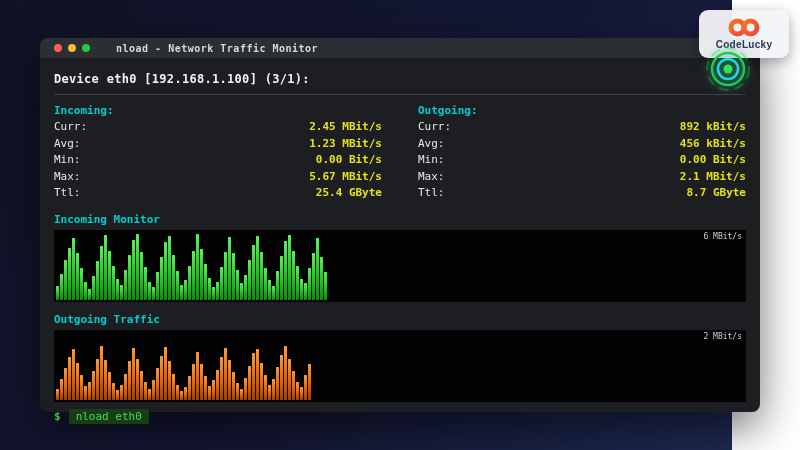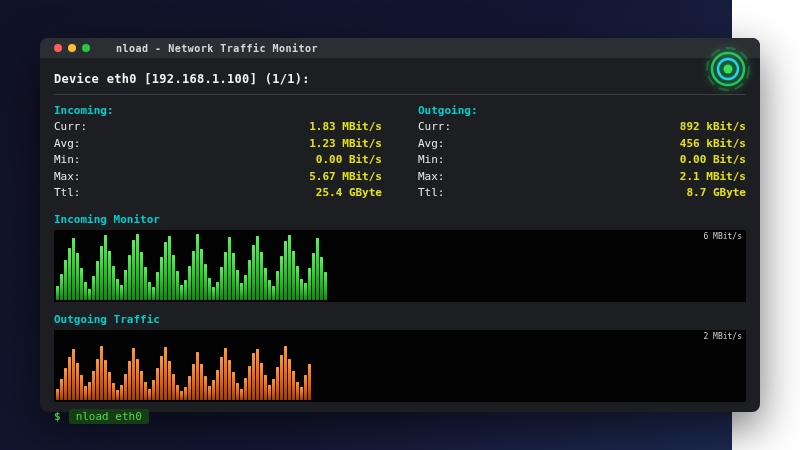--- a/index.html
+++ b/index.html
@@ -54,29 +54,29 @@
     <div class="titlebar">
       <div class="dots">
         <span class="dot red"></span>
         <span class="dot yellow"></span>
         <span class="dot green"></span>
       </div>
       <span class="title">nload - Network Traffic Monitor</span>
     </div>
 
     <div class="content">
-      <div class="device">Device eth0 [192.168.1.100] (1/1):</div>
+      <div class="device">Device eth0 [192.168.1.100] (3/1):</div>
       <div class="divider"></div>
 
       <div class="stats">
         <div class="stat-col">
           <div class="stat-title">Incoming:</div>
           <div class="stat-row">
             <span class="lbl">Curr:</span>
-            <span class="val">1.83 MBit/s</span>
+            <span class="val">2.45 MBit/s</span>
           </div>
           <div class="stat-row">
             <span class="lbl">Avg:</span>
             <span class="val">1.23 MBit/s</span>
           </div>
           <div class="stat-row">
             <span class="lbl">Min:</span>
             <span class="val">0.00 Bit/s</span>
           </div>
           <div class="stat-row">
@@ -260,20 +260,33 @@
           </div>
       </div>
 
       <div class="prompt">
         <span class="dollar">$</span>
         <span class="cmd">nload eth0</span>
       </div>
     </div>
   </div>
 
+  <div class="badge">
+    <svg width="38" height="19" viewBox="0 0 38 19">
+      <defs>
+        <linearGradient id="lg" x1="0" y1="0" x2="1" y2="1">
+          <stop offset="0" stop-color="#f97316"></stop>
+          <stop offset="1" stop-color="#ef4444"></stop>
+        </linearGradient>
+      </defs>
+      <circle cx="12.5" cy="9.5" r="6.5" fill="none" stroke="url(#lg)" stroke-width="5"></circle>
+      <circle cx="25.5" cy="9.5" r="6.5" fill="none" stroke="url(#lg)" stroke-width="5"></circle>
+    </svg>
+    <span class="brand-text">CodeLucky</span>
+  </div>
 
   <div class="radar">
     <svg width="46" height="46" viewBox="0 0 46 46">
       <circle cx="23" cy="23" r="21" fill="none" stroke="rgba(34,197,94,.35)" stroke-width="2" stroke-dasharray="10 6"></circle>
       <circle cx="23" cy="23" r="16" fill="none" stroke="#22c55e" stroke-width="2.5"></circle>
       <circle cx="23" cy="23" r="10" fill="none" stroke="#22d3ee" stroke-width="2.5"></circle>
       <circle cx="23" cy="23" r="4.5" fill="#35e05a"></circle>
     </svg>
   </div>
 

